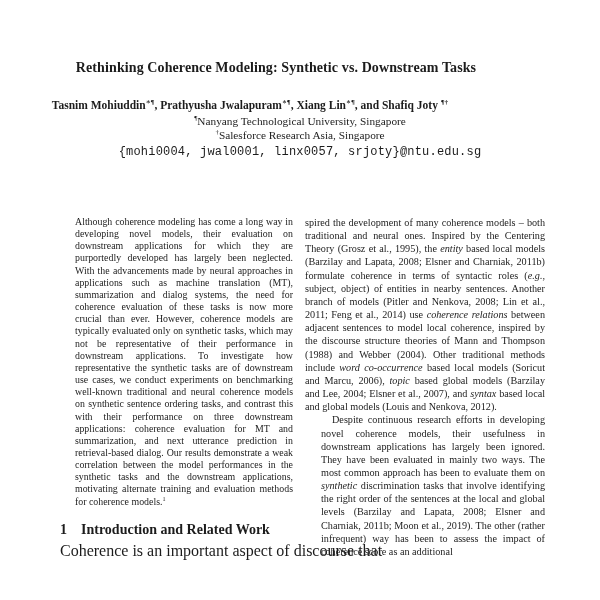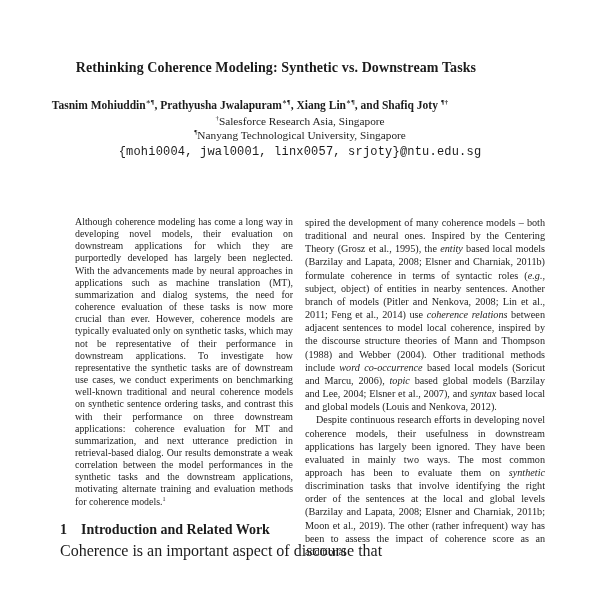--- a/index.html
+++ b/index.html
@@ -42,34 +42,34 @@
   }
   .section-heading .sec-num { margin-right:14px; }
   .intro-line {
     margin:4px 0 0 0; font-size:16px; white-space:nowrap;
   }
   .col-right {
     position:absolute; left:305px; top:216px; width:240px;
     font-size:10.2px; line-height:13.15px; text-align:justify;
   }
   .body-par { margin:0; }
-  .body-par.indent { text-indent:11px; }
+  .body-par.indent { text-indent:11px;margin-left:16px; }
 </style>
 </head>
 <body>
 
 <div class="page">
 
   <h1 class="title">Rethinking Coherence Modeling: Synthetic vs. Downstream Tasks</h1>
 
   <div class="authors"><span>Tasnim Mohiuddin</span><sup>∗¶</sup>, <span>Prathyusha Jwalapuram</span><sup>∗¶</sup>, <span>Xiang Lin</span><sup>∗¶</sup>, and <span>Shafiq Joty </span><sup>¶†</sup></div>
 
   <div class="affils">
+      <div><sup>¶</sup>Nanyang Technological University, Singapore</div>
       <div><sup>†</sup>Salesforce Research Asia, Singapore</div>
-      <div><sup>¶</sup>Nanyang Technological University, Singapore</div>
     </div>
 
   <div class="email">{mohi0004, jwal0001, linx0057, srjoty}@ntu.edu.sg</div>
 
   <div class="col-left">
     <p class="abstract-body">Although coherence modeling has come a long way in developing novel models, their evaluation on downstream applications for which they are purportedly developed has largely been neglected. With the advancements made by neural approaches in applications such as machine translation (MT), summarization and dialog systems, the need for coherence evaluation of these tasks is now more crucial than ever. However, coherence models are typically evaluated only on synthetic tasks, which may not be representative of their performance in downstream applications. To investigate how representative the synthetic tasks are of downstream use cases, we conduct experiments on benchmarking well-known traditional and neural coherence models on synthetic sentence ordering tasks, and contrast this with their performance on three downstream applications: coherence evaluation for MT and summarization, and next utterance prediction in retrieval-based dialog. Our results demonstrate a weak correlation between the model performances in the synthetic tasks and the downstream applications, motivating alternate training and evaluation methods for coherence models.<sup>1</sup></p>
     <h2 class="section-heading"><span class="sec-num">1</span><span class="sec-title">Introduction and Related Work</span></h2>
     <p class="intro-line">Coherence is an important aspect of discourse that</p>
   </div>
 

